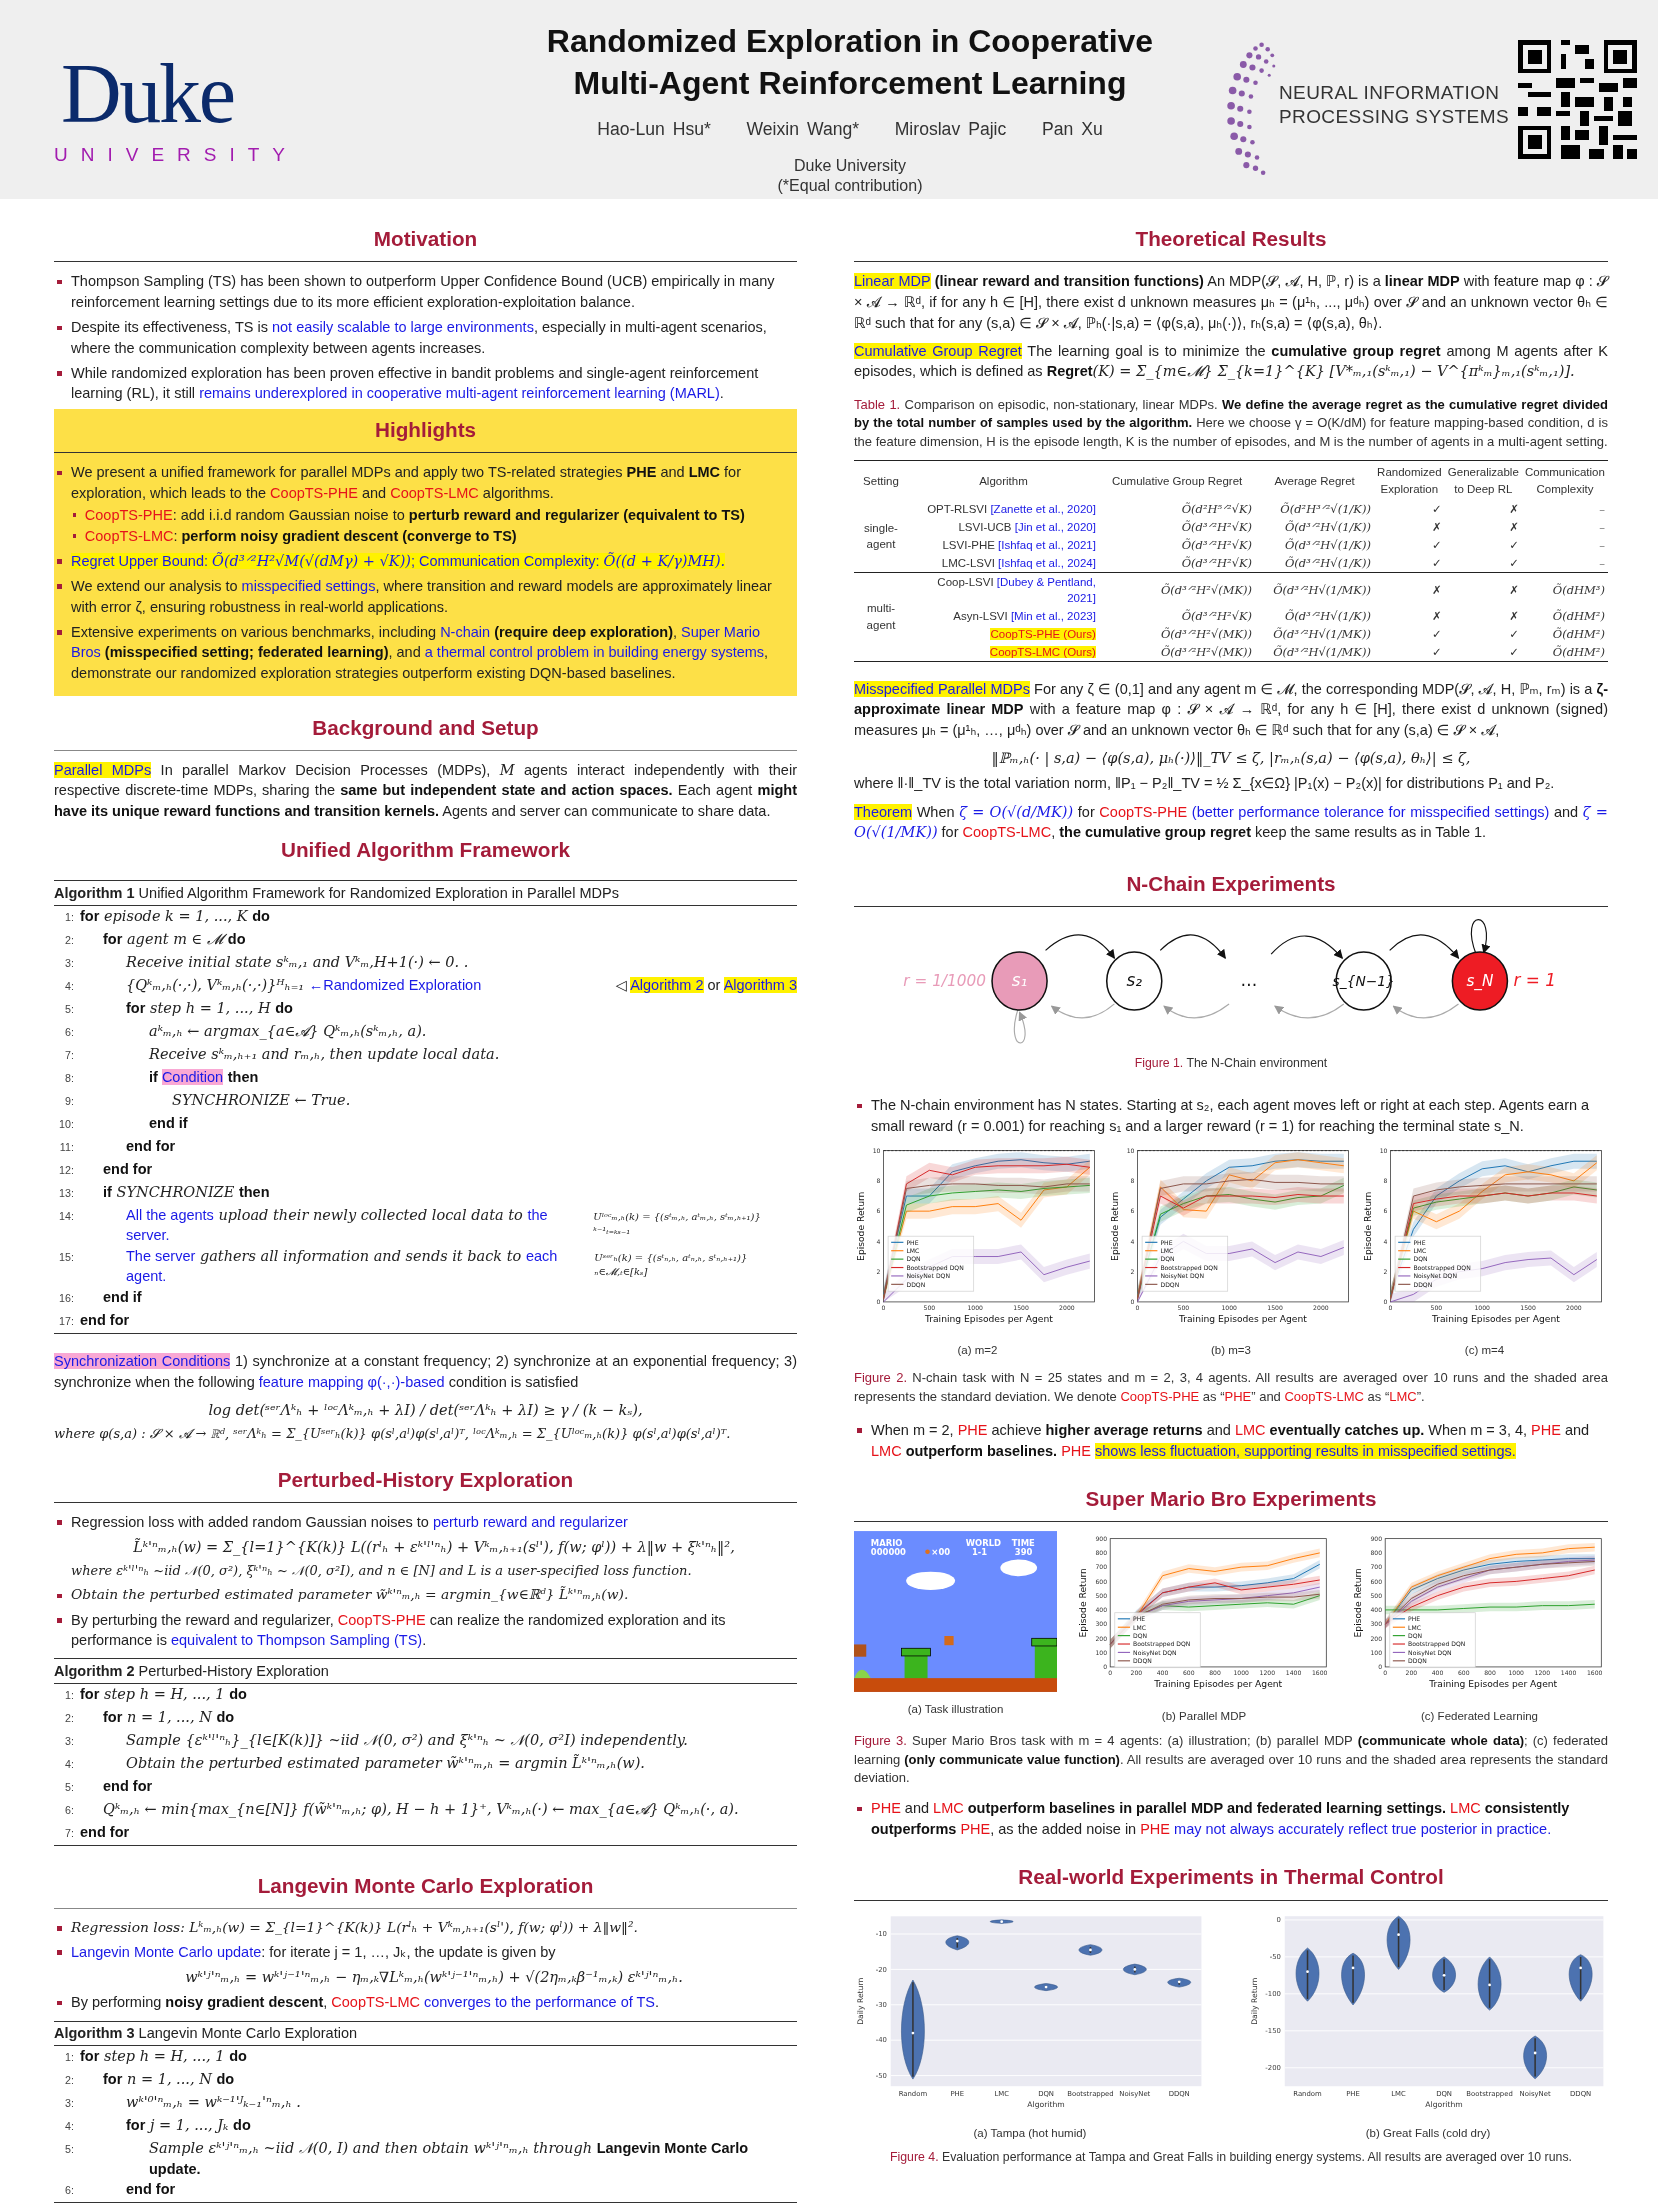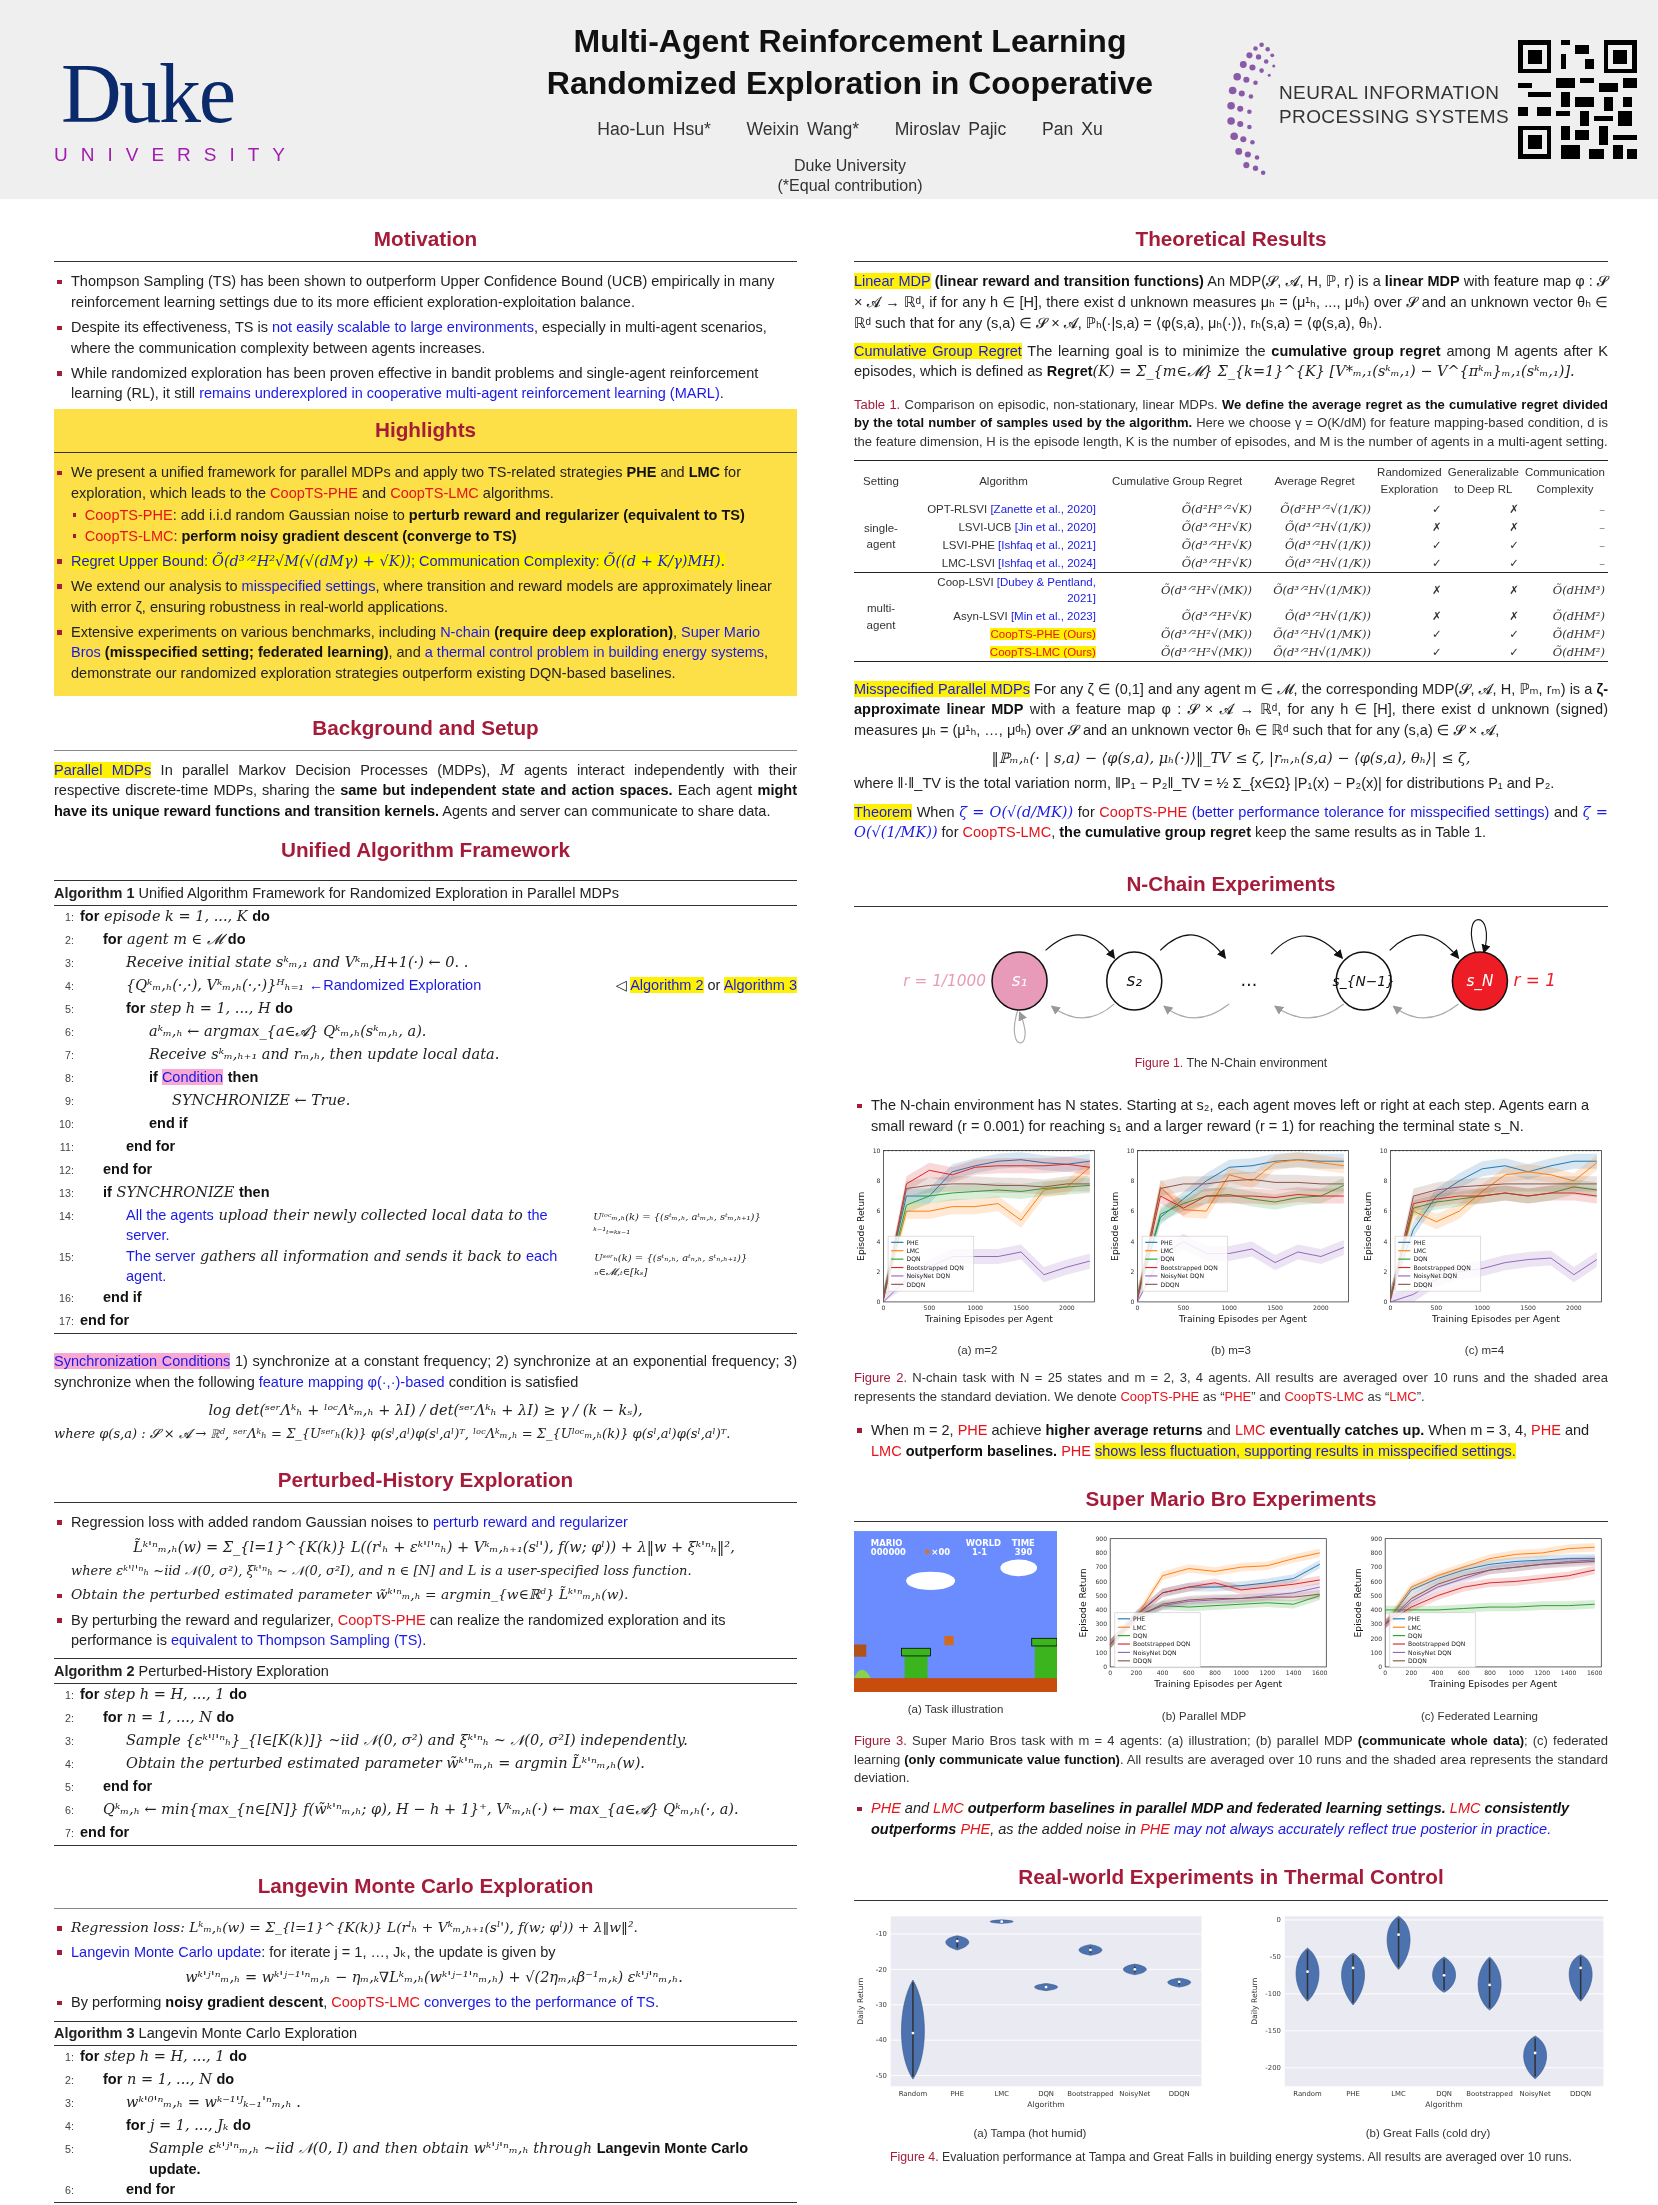--- a/index.html
+++ b/index.html
@@ -73,22 +73,22 @@
 </head>
 <body>
 
 <div class="header">
   <div class="duke">
     <div class="duke-word">Duke</div>
     <div class="duke-univ">UNIVERSITY</div>
   </div>
   <div class="title-block">
     <div class="title">
+      <div>Randomized Exploration in Cooperative</div>
       <div>Multi-Agent Reinforcement Learning</div>
-      <div>Randomized Exploration in Cooperative</div>
     </div>
     <div class="authors">
       <span>Hao-Lun Hsu*</span>
       <span>Weixin Wang*</span>
       <span>Miroslav Pajic</span>
       <span>Pan Xu</span>
     </div>
     <div class="affil">
       <div>Duke University</div>
       <div>(*Equal contribution)</div>
@@ -771,21 +771,21 @@
             <text x="74" y="151" font-size="8" fill="#222">Bootstrapped DQN</text>
             <line x1="54" x2="70" y1="159" y2="159" stroke="#9467bd" stroke-width="1.5"></line>
             <text x="74" y="162" font-size="8" fill="#222">NoisyNet DQN</text>
             <line x1="54" x2="70" y1="170" y2="170" stroke="#8c564b" stroke-width="1.5"></line>
             <text x="74" y="173" font-size="8" fill="#222">DDQN</text>
             <text x="185.5" y="204" font-size="12" text-anchor="middle" fill="#111">Training Episodes per Agent</text>
             <text x="12" y="94" font-size="12" text-anchor="middle" fill="#111" transform="rotate(-90 12 94)">Episode Return</text>
           </svg><div class="subcap">(c) Federated Learning</div></div>
     </div>
     <p class="cap" style="margin-top:7.7px;"><span class="fig">Figure 3.</span><span> Super Mario Bros task with m = 4 agents: (a) illustration; (b) parallel MDP </span><span class="b">(communicate whole data)</span><span>; (c) federated learning </span><span class="b">(only communicate value function)</span><span>. All results are averaged over 10 runs and the shaded area represents the standard deviation.</span></p>
-    <ul class="bul" style="margin-top:10.7px;font-style:italic;">
+    <ul class="bul" style="margin-top:10.7px;">
       <li><span class="red">PHE</span><span> and </span><span class="red">LMC</span><span class="b"> outperform baselines in parallel MDP and federated learning settings.</span><span> </span><span class="red">LMC</span><span class="b"> consistently outperforms </span><span class="red">PHE</span><span>, as the added noise in </span><span class="red">PHE</span><span class="blue"> may not always accurately reflect true posterior in practice.</span></li>
     </ul>
   </section>
 
   <section style="margin-top:17px;">
     <div class="sec-title">Real-world Experiments in Thermal Control</div>
     <div class="chart-row">
       <div class="chart"><svg id="vc0" width="352" height="207" viewBox="0 0 460 270" style="font-size:19px">
             <rect x="48" y="8" width="406" height="222" fill="#eaeaf2"></rect>
             <line x1="48" x2="454" y1="31.125" y2="31.125" stroke="#fff" stroke-width="1.2"></line>

